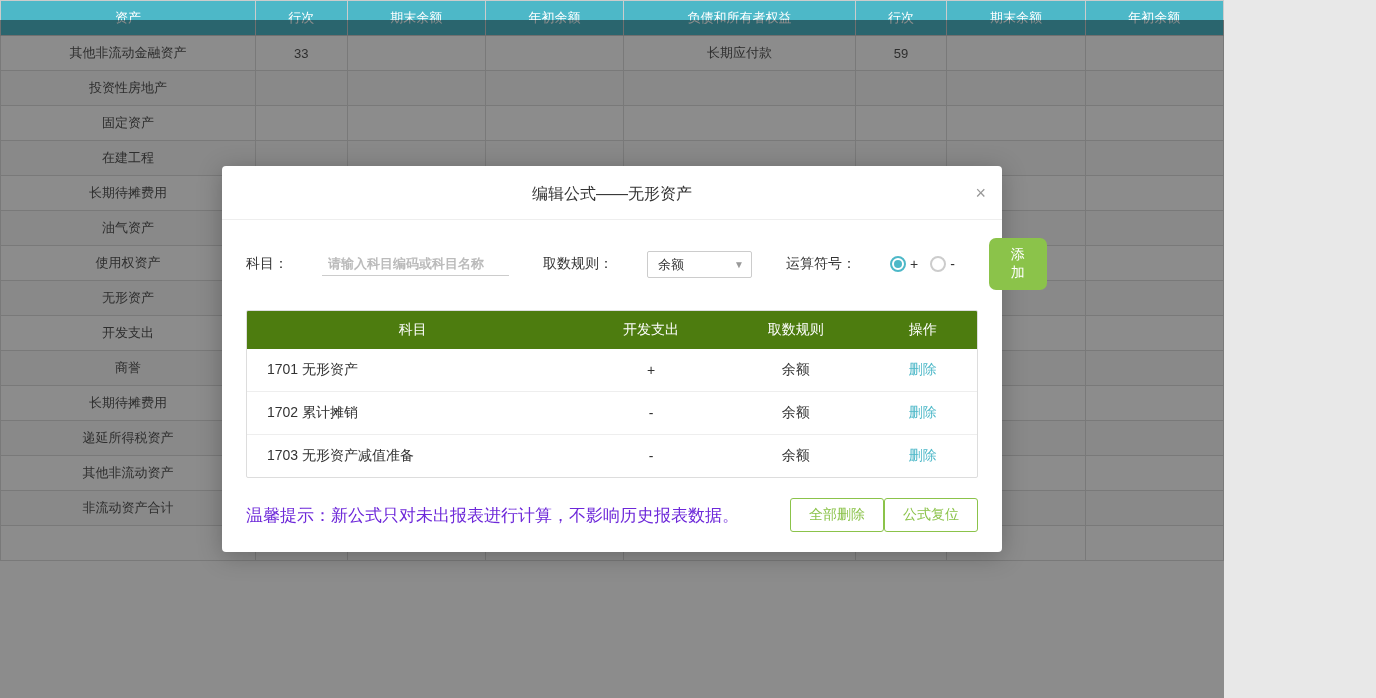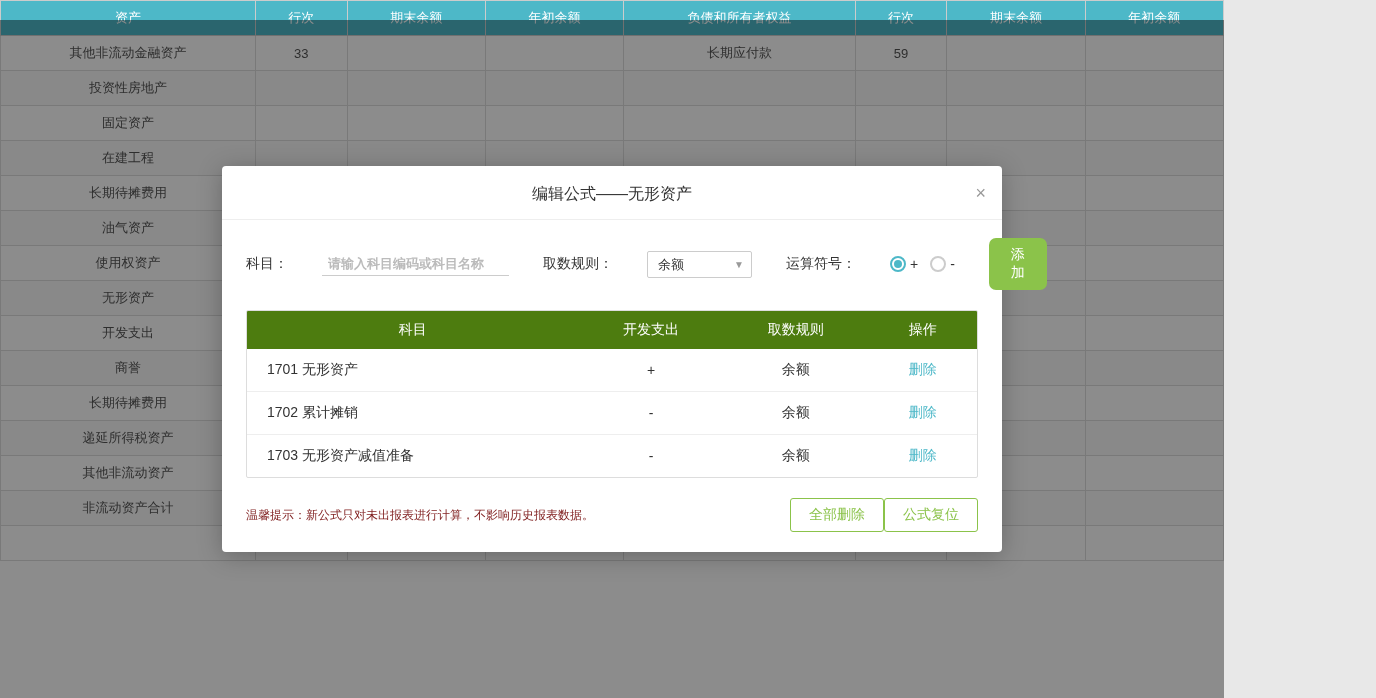--- a/index.html
+++ b/index.html
@@ -225,22 +225,22 @@
     }
 
     
     .modal-footer {
       display: flex;
       align-items: center;
       justify-content: space-between;
       padding: 20px 24px 0;
     }
     .hint-text {
-      color: #7f1d1d;
-      font-size: 12px;
+      color: #6d28d9;
+      font-size: 17px;
     }
     .footer-btns {
       display: flex;
     }
     .btn-outline {
       background: #fff;
       border: 1px solid #8bc34a;
       color: #8bc34a;
       padding: 7px 18px;
       border-radius: 3px;

